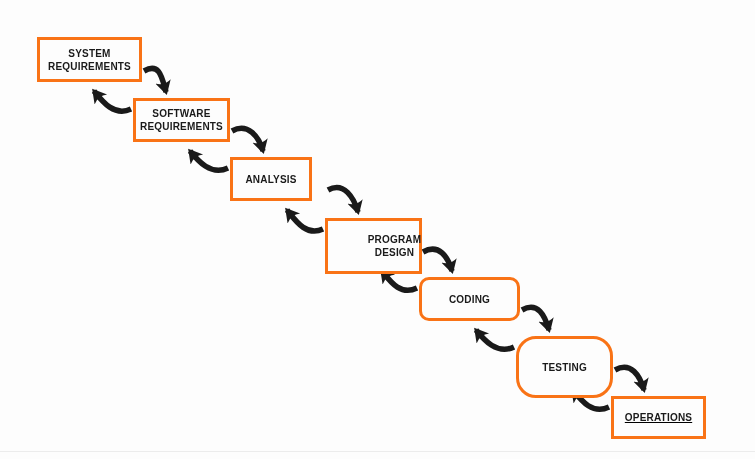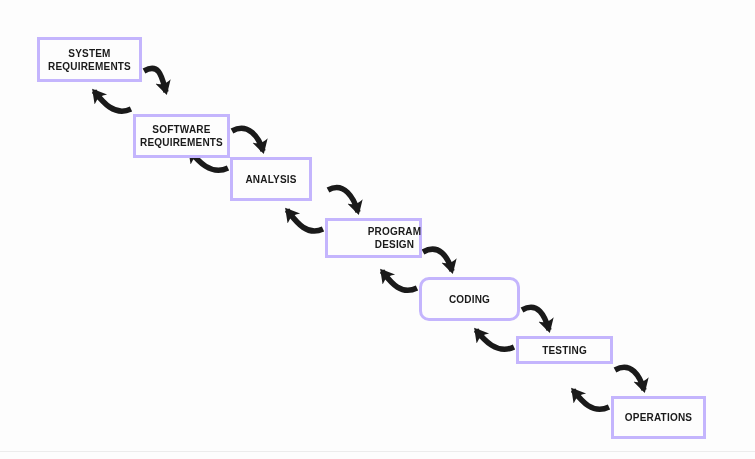--- a/index.html
+++ b/index.html
@@ -25,21 +25,21 @@
   }
   svg.arrow-layer path.arrow {
     fill: none;
     stroke: #1a1a1a;
     stroke-width: 5.5;
     stroke-linecap: butt;
   }
   .box {
     position: absolute;
     box-sizing: border-box;
-    border: 3px solid #c4b5fd;
+    border: 3px solid #f97316;
     background: #fdfdfd;
     display: flex;
     align-items: center;
     justify-content: center;
     text-align: center;
   }
   .box .label {
     font-size: 10px;
     font-weight: 700;
     letter-spacing: 0.2px;
@@ -85,40 +85,40 @@
 
     <path class="arrow" marker-end="url(#ah)" d="M615,370 C631,361 640,376 644,390"></path>
     <path class="arrow" marker-end="url(#ah)" d="M609,407 C592,415 581,400 573,390"></path>
   </svg>
 
   <div class="box" style="left:37px;  top:37px;  width:105px; height:45px;">
     <span class="label">SYSTEM
 REQUIREMENTS</span>
   </div>
 
-  <div class="box" style="left:133px; top:98px;  width:97px;  height:44px;margin-top:16px;">
+  <div class="box" style="left:133px; top:98px;  width:97px;  height:44px;">
     <span class="label">SOFTWARE
 REQUIREMENTS</span>
   </div>
 
   <div class="box" style="left:230px; top:157px; width:82px;  height:44px;">
     <span class="label">ANALYSIS</span>
   </div>
 
-  <div class="box" style="left:325px; top:218px; width:97px;  height:40px;padding-left:42px;">
+  <div class="box" style="left:325px; top:218px; width:97px;  height:56px;padding-left:42px;">
     <span class="label">PROGRAM
 DESIGN</span>
   </div>
 
   <div class="box" style="left:419px; top:277px; width:101px; height:44px;border-radius:10px;">
     <span class="label">CODING</span>
   </div>
 
-  <div class="box" style="left:516px; top:336px; width:97px;  height:28px;">
+  <div class="box" style="left:516px; top:336px; width:97px;  height:62px;border-radius:20px;">
     <span class="label">TESTING</span>
   </div>
 
-  <div class="box" style="left:611px; top:396px; width:95px;  height:43px;">
+  <div class="box" style="left:611px; top:396px; width:95px;  height:43px;text-decoration:underline;">
     <span class="label">OPERATIONS</span>
   </div>
 
   <div class="scan-line"></div>
 </div>
 
 </body></html>

